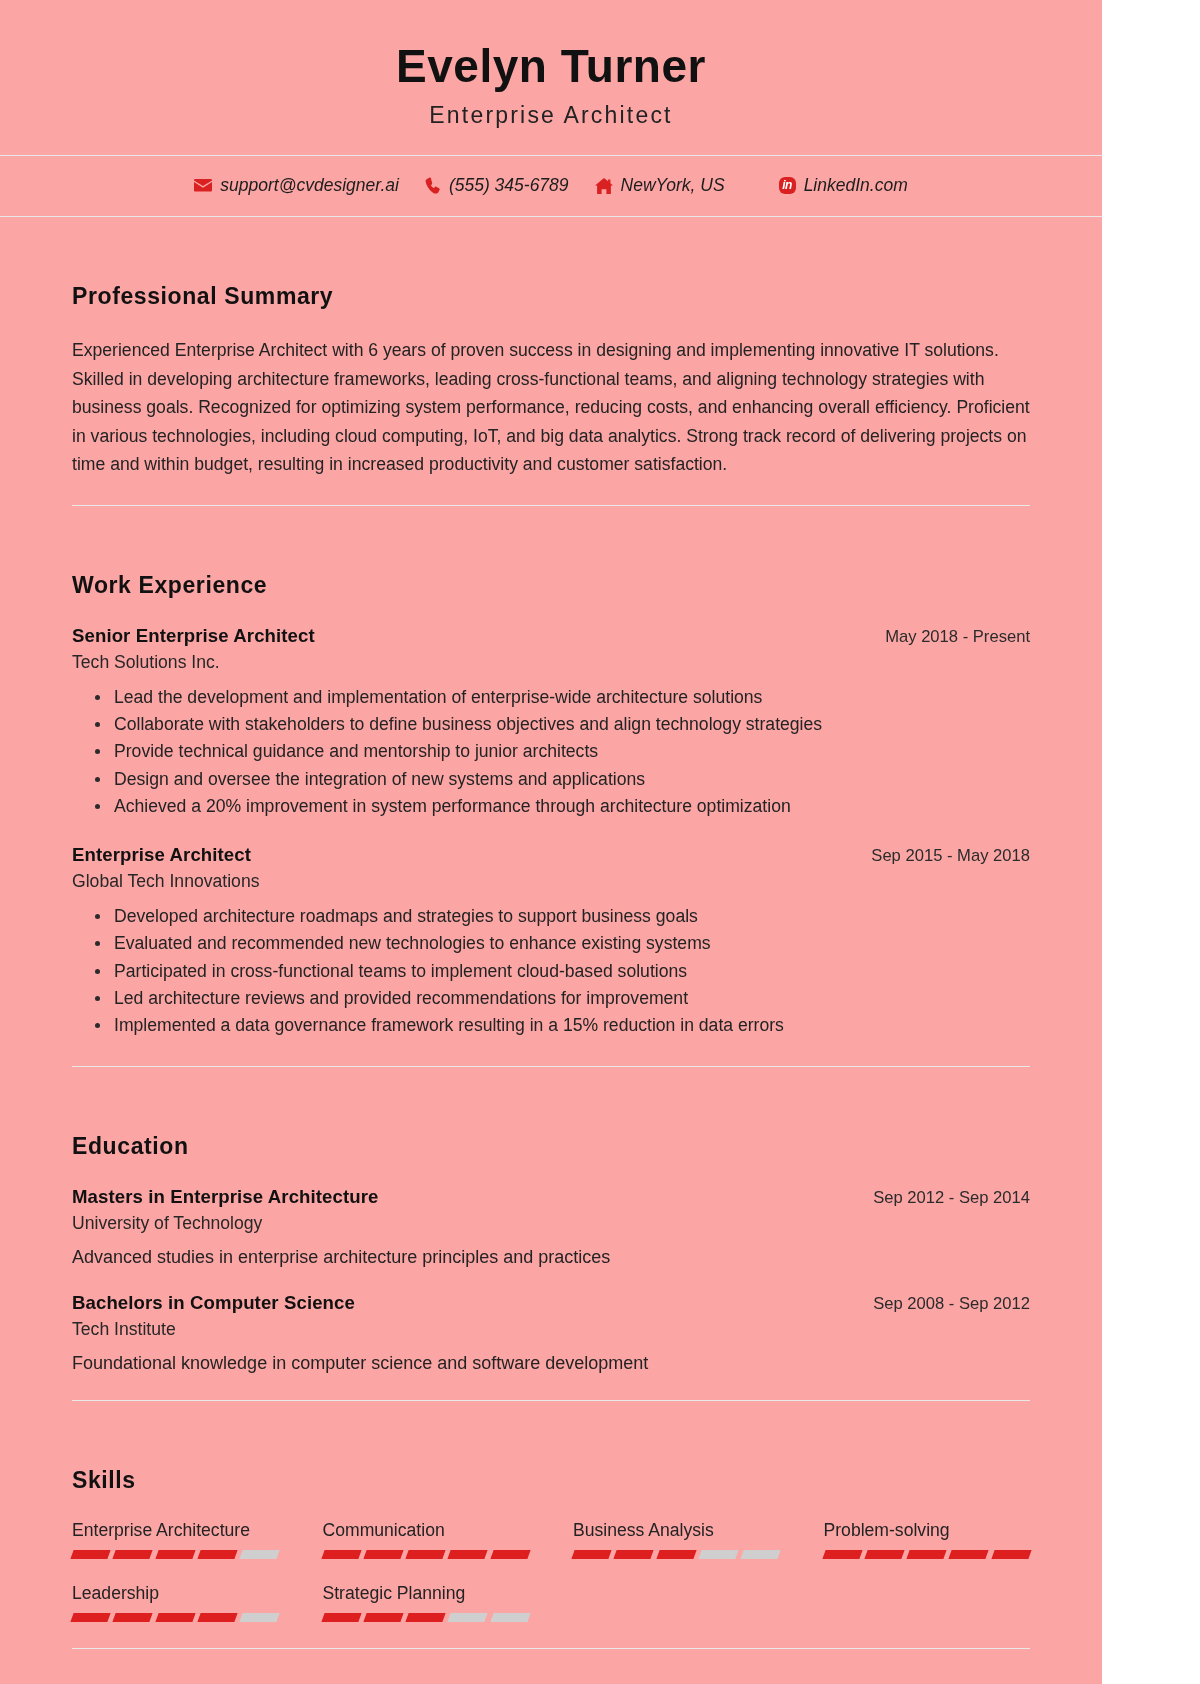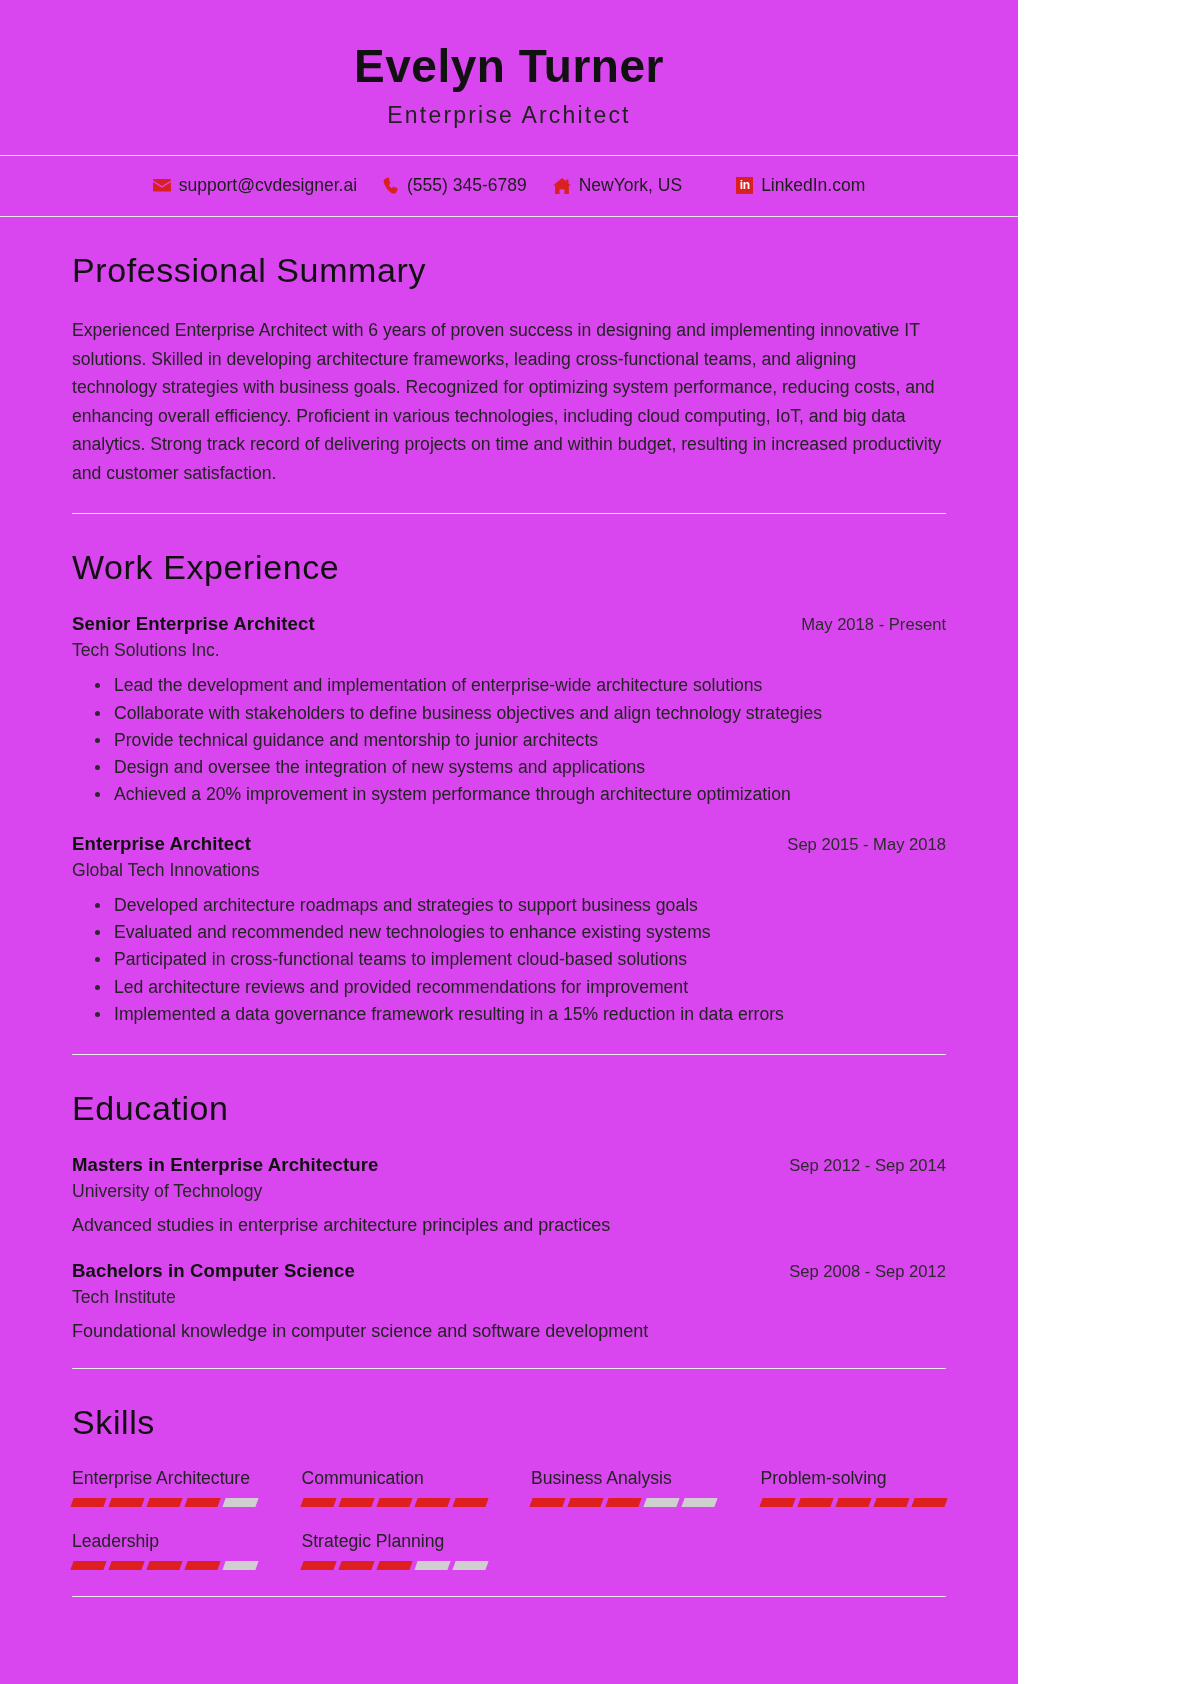--- a/index.html
+++ b/index.html
@@ -7,23 +7,23 @@
     width: 1200px;
     background: #ffffff;
   }
   body {
     font-family: "Liberation Sans", sans-serif;
     color: #1a1a1a;
     -webkit-font-smoothing: antialiased;
   }
 
   .page {
-    width: 1018px;
+    width: 1102px;
     min-height: 1684px;
-    background: #d946ef;
+    background: #fca5a5;
     position: relative;
   }
 
   
   .header {
     padding: 40px 0 26px 0;
     text-align: center;
     border-bottom: 1px solid #e8e8e8;
   }
   .full-name {
@@ -45,20 +45,21 @@
 
   
   .contact-bar {
     border-bottom: 1px solid #e8e8e8;
     padding: 21px 0 22px 0;
     display: flex;
     justify-content: center;
     align-items: center;
     flex-wrap: wrap;
     gap: 0;
+    font-style: italic;
   }
   .contact-item {
     display: flex;
     align-items: center;
     font-size: 17.5px;
     color: #1d1d1d;
     margin: 0 13px;
     white-space: nowrap;
   }
   .contact-item .ci-icon {
@@ -67,21 +68,21 @@
     justify-content: center;
     margin-right: 8px;
     color: #D92121;
     flex: none;
   }
   .contact-item .ci-text { line-height: 1; }
 
   .li-badge {
     width: 17px; height: 17px;
     background: #D92121;
-    border-radius: 0;
+    border-radius: 6px;
     color: #fff;
     font-size: 12px;
     font-weight: bold;
     line-height: 17px;
     text-align: center;
     font-family: "Liberation Sans", sans-serif;
     letter-spacing: -0.4px;
     margin-left: 28px;
   }
 
@@ -90,25 +91,26 @@
     padding: 0 72px;
   }
   .section-inner { padding: 34px 0 26px 0; }
   .section-divider {
     height: 1px;
     background: #e9e9e9;
     margin: 0 72px;
   }
   .section-title {
     font-family: "Liberation Sans", sans-serif;
-    font-size: 34px;
-    font-weight: normal;
+    font-size: 23px;
+    font-weight: bold;
     letter-spacing: 0.6px;
     color: #111;
     margin-bottom: 26px;
+    margin-top: 32px;
   }
 
   .summary-text {
     font-family: "Liberation Sans Narrow", "Liberation Sans", sans-serif;
     font-size: 17.6px;
     line-height: 1.62;
     color: #232323;
     text-align: left;
     font-stretch: condensed;
   }

